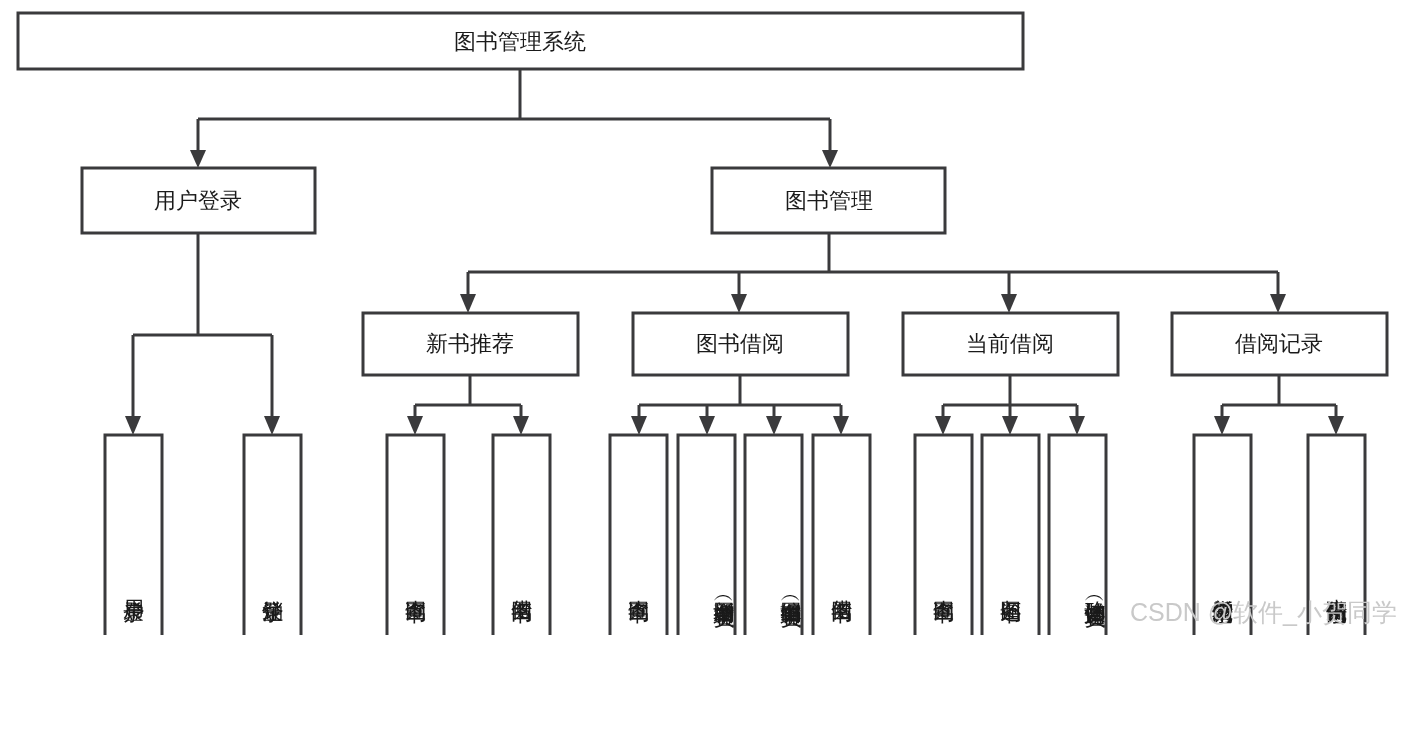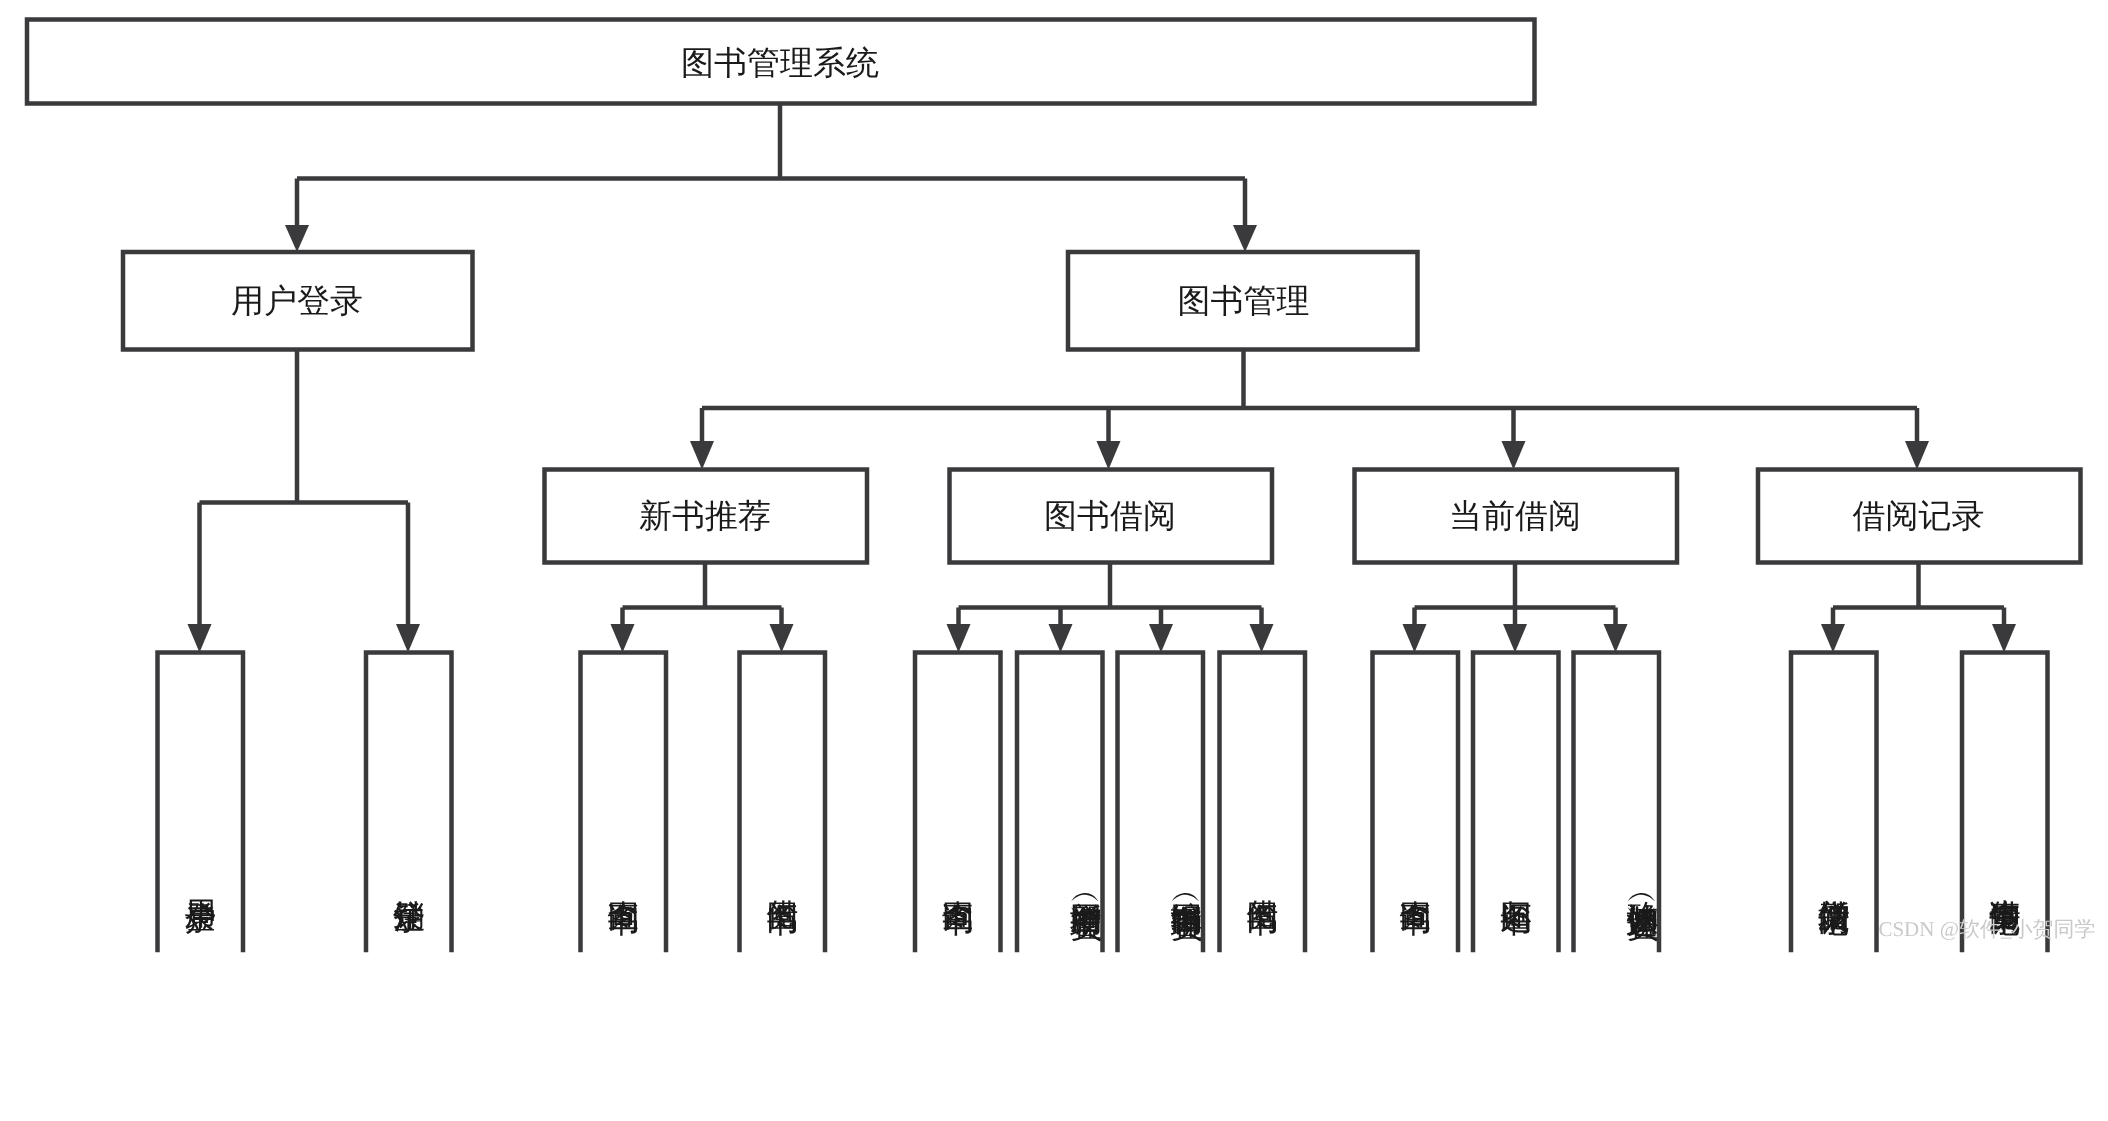--- a/index.html
+++ b/index.html
@@ -64,22 +64,22 @@
     pointer-events: none;
     user-select: none;
   }
   .leaf-label.centered {
     align-items: center;
   }
   .watermark {
     position: absolute;
     right: 8px;
     bottom: 6px;
-    font-family: Liberation Serif, serif;
-    font-size: 14px;
+    font-family: Liberation Sans, sans-serif;
+    font-size: 25px;
     color: #c9c9c9;
     white-space: nowrap;
     user-select: none;
   }
 </style>
 </head>
 <body>
 
 <div id="diagram-root">
 

